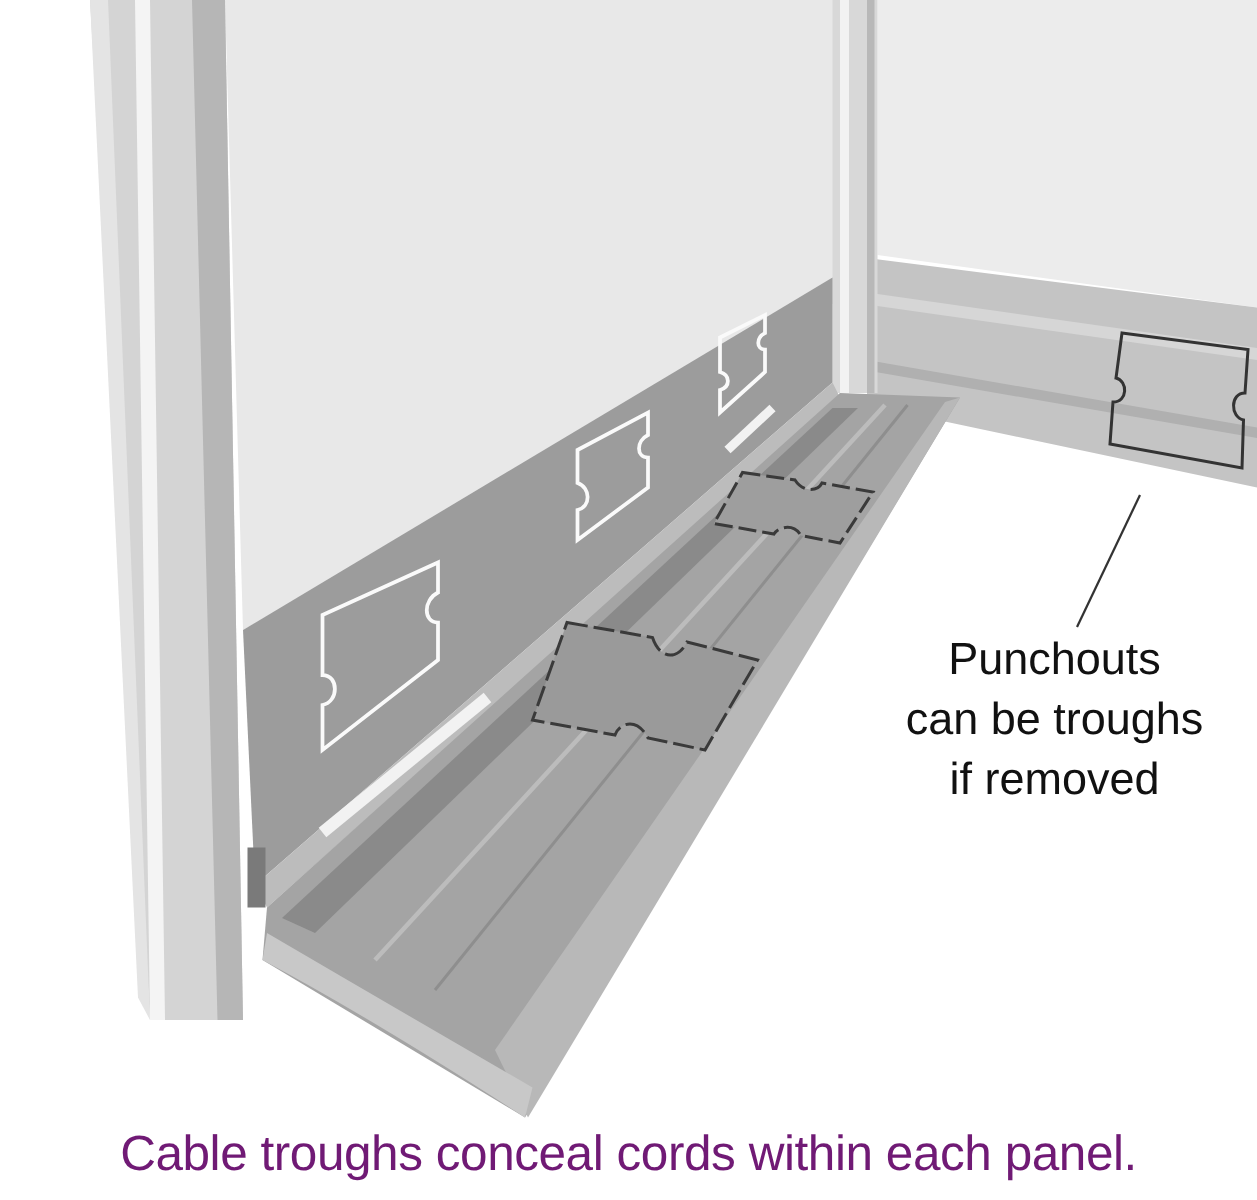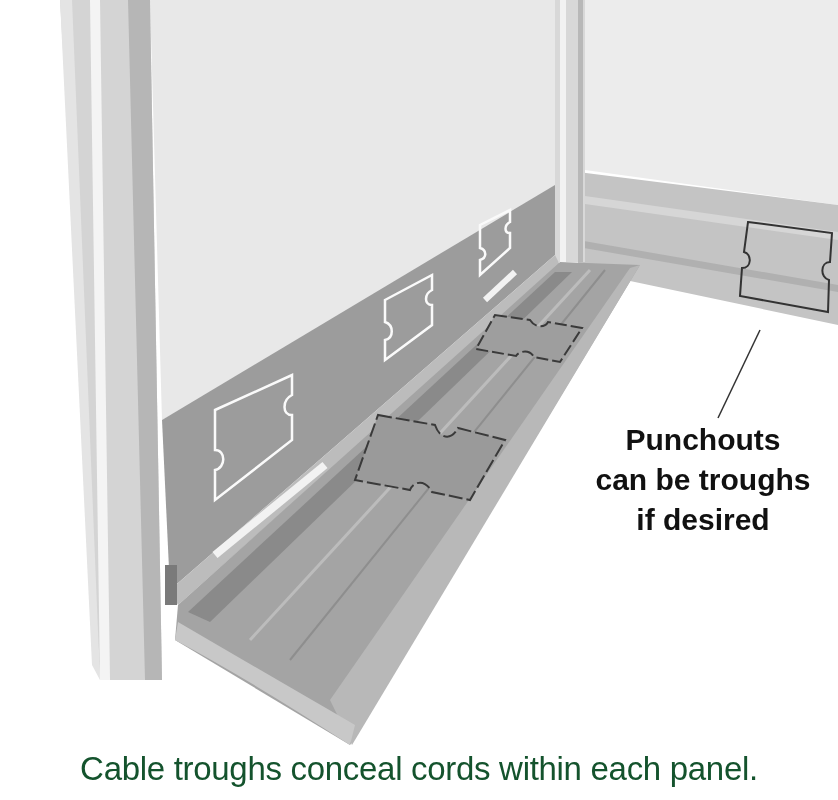--- a/index.html
+++ b/index.html
@@ -1,22 +1,22 @@
 <!DOCTYPE html>
 <html><head>
   <meta charset="utf-8">
   <style>
     html, body { margin: 0; padding: 0; background: #ffffff; }
     body { width: 838px; height: 800px; position: relative; overflow: hidden;
            font-family: "Liberation Sans", sans-serif; }
     .scene { position: absolute; left: 0; top: 0; width: 838px; height: 800px; }
     .caption-main { position: absolute; left: 0; width: 838px; top: 750px; text-align: center;
-                    font-size: 33px; color: #14532d; letter-spacing: -0.3px; }
+                    font-size: 33px; color: #701a75; letter-spacing: -0.3px; }
     .callout { position: absolute; left: 568px; top: 420px; width: 270px; text-align: center;
-               font-size: 30px; line-height: 40px; color: #111; font-weight: bold; }
+               font-size: 30px; line-height: 40px; color: #111; }
   </style>
 </head>
 <body>
 
 <div class="scene">
   <svg width="838" height="800" viewBox="0 0 838 800">
 
     <polygon points="585,0 838,0 838,205 585,170" fill="#ececec"></polygon>
 
     <polygon points="578,172 838,205 838,325 578,270" fill="#c4c4c4"></polygon>
@@ -59,16 +59,16 @@
     <polygon points="128,0 150,0 162,680 145,680" fill="#b6b6b6"></polygon>
     <polygon points="60,0 72,0 100,680 92,665" fill="#e4e4e4"></polygon>
 
     <rect x="165" y="565" width="12" height="40" fill="#7a7a7a"></rect>
   </svg>
 </div>
 
 <div class="callout">
   <div>Punchouts</div>
   <div>can be troughs</div>
-  <div>if desired</div>
+  <div>if removed</div>
 </div>
 
 <div class="caption-main">Cable troughs conceal cords within each panel.</div>
 
 </body></html>

